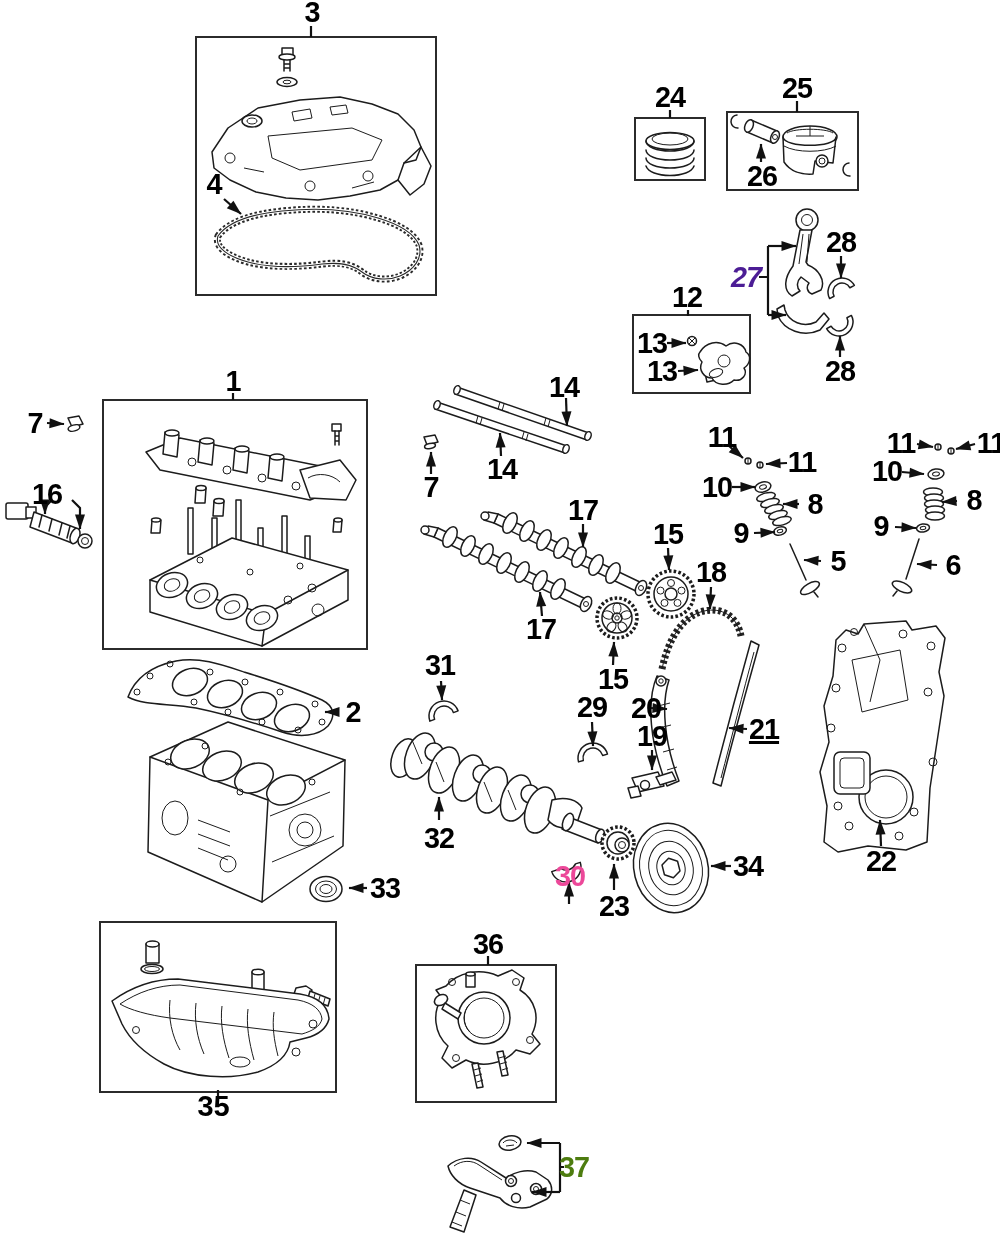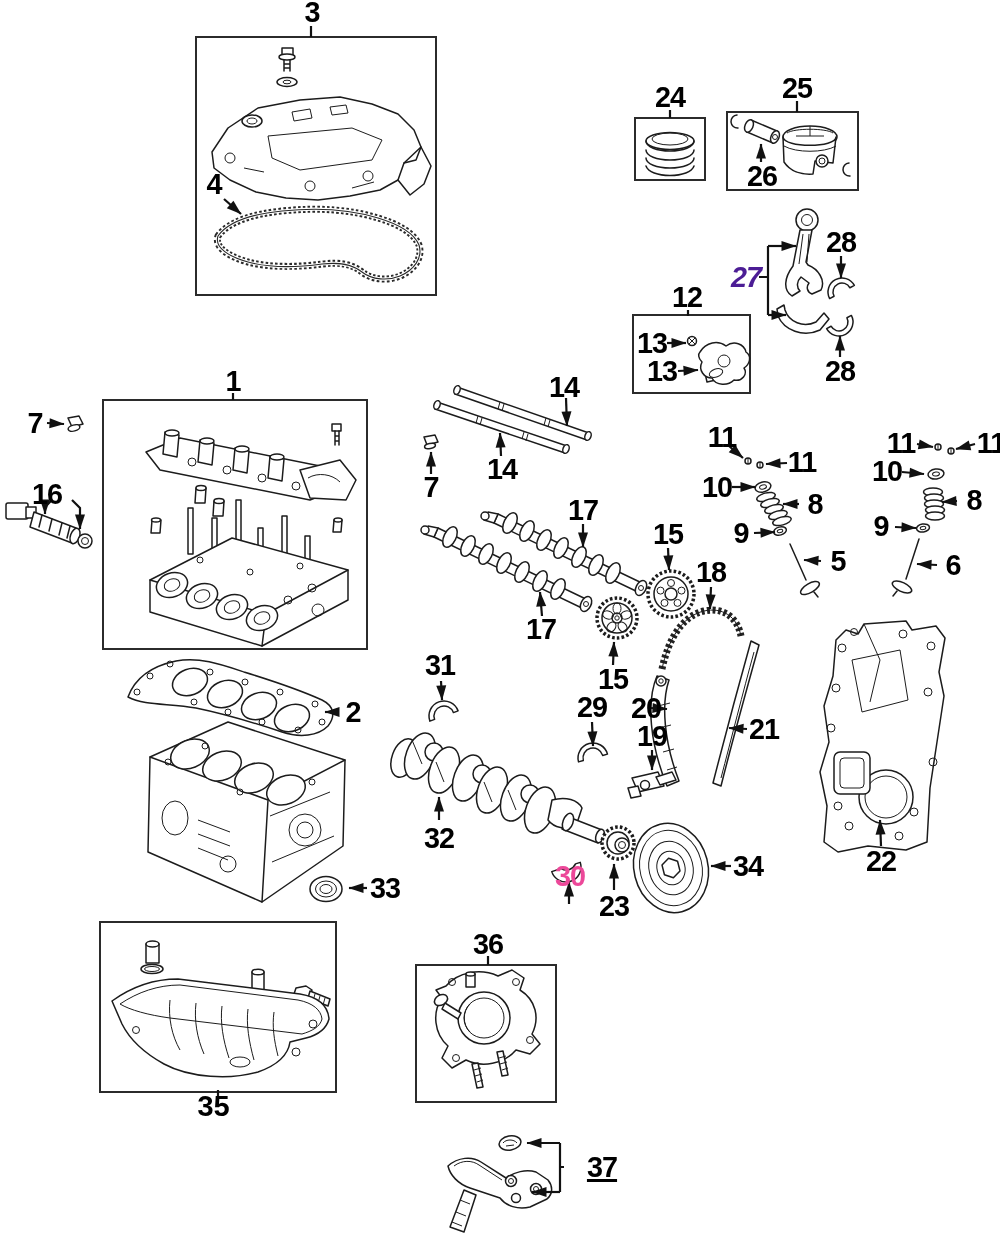--- a/index.html
+++ b/index.html
@@ -535,21 +535,21 @@
     <div class="callout" style="left: 564px; top: 387px; color: rgb(0, 0, 0);">14</div>
     <div class="callout" style="left: 502px; top: 469px; color: rgb(0, 0, 0);">14</div>
     <div class="callout" style="left: 431px; top: 487px; color: rgb(0, 0, 0);">7</div>
     <div class="callout" style="left: 583px; top: 510px; color: rgb(0, 0, 0);">17</div>
     <div class="callout" style="left: 541px; top: 629px; color: rgb(0, 0, 0);">17</div>
     <div class="callout" style="left: 668px; top: 534px; color: rgb(0, 0, 0);">15</div>
     <div class="callout" style="left: 613px; top: 679px; color: rgb(0, 0, 0);">15</div>
     <div class="callout" style="left: 711px; top: 572px; color: rgb(0, 0, 0);">18</div>
     <div class="callout" style="left: 634px; top: 708px; color: rgb(0, 0, 0); margin-left: 12px;">20</div>
     <div class="callout" style="left: 652px; top: 736px; color: rgb(0, 0, 0);">19</div>
-    <div class="callout" style="left: 764px; top: 729px; color: rgb(0, 0, 0);">21</div>
+    <div class="callout" style="left: 764px; top: 729px; color: rgb(0, 0, 0); text-decoration: underline;">21</div>
     <div class="callout" style="left: 722px; top: 437px; color: rgb(0, 0, 0);">11</div>
     <div class="callout" style="left: 802px; top: 462px; color: rgb(0, 0, 0);">11</div>
     <div class="callout" style="left: 717px; top: 487px; color: rgb(0, 0, 0);">10</div>
     <div class="callout" style="left: 815px; top: 504px; color: rgb(0, 0, 0);">8</div>
     <div class="callout" style="left: 741px; top: 533px; color: rgb(0, 0, 0);">9</div>
     <div class="callout" style="left: 838px; top: 561px; color: rgb(0, 0, 0);">5</div>
     <div class="callout" style="left: 901px; top: 443px; color: rgb(0, 0, 0);">11</div>
     <div class="callout" style="left: 991px; top: 443px; color: rgb(0, 0, 0);">11</div>
     <div class="callout" style="left: 887px; top: 471px; color: rgb(0, 0, 0);">10</div>
     <div class="callout" style="left: 974px; top: 500px; color: rgb(0, 0, 0);">8</div>
@@ -559,14 +559,14 @@
     <div class="callout" style="left: 440px; top: 665px; color: rgb(0, 0, 0);">31</div>
     <div class="callout" style="left: 592px; top: 707px; color: rgb(0, 0, 0);">29</div>
     <div class="callout" style="left: 439px; top: 838px; color: rgb(0, 0, 0);">32</div>
     <div class="callout" style="left: 570px; top: 876px; color: #ec4899;">30</div>
     <div class="callout" style="left: 614px; top: 906px; color: rgb(0, 0, 0);">23</div>
     <div class="callout" style="left: 385px; top: 888px; color: rgb(0, 0, 0);">33</div>
     <div class="callout" style="left: 748px; top: 866px; color: rgb(0, 0, 0);">34</div>
     <div class="callout" style="left: 353px; top: 712px; color: rgb(0, 0, 0);">2</div>
     <div class="callout" style="left: 213px; top: 1108px; color: rgb(0, 0, 0); font-family: Liberation Mono, monospace;">35</div>
     <div class="callout" style="left: 488px; top: 944px; color: rgb(0, 0, 0);">36</div>
-    <div class="callout" style="left: 602px; top: 1167px; color: #000000; text-decoration: underline;">37</div>
+    <div class="callout" style="left: 574px; top: 1167px; color: #4d7c0f;">37</div>
   </div>
 
 </body></html>

